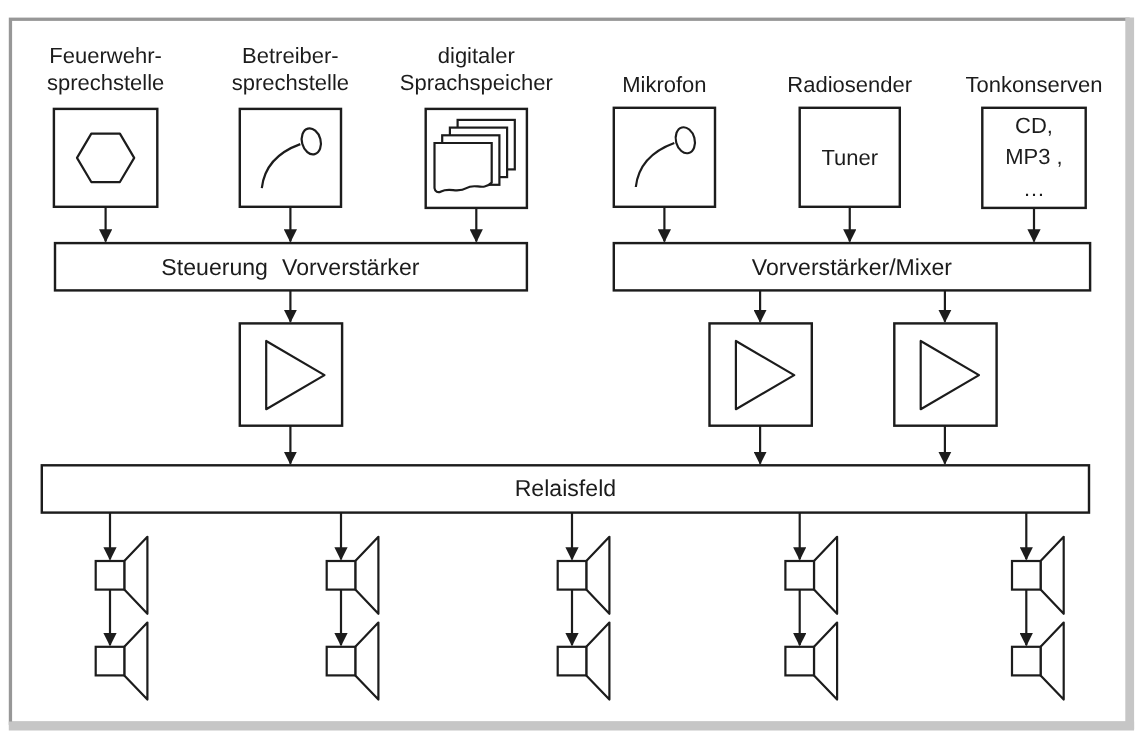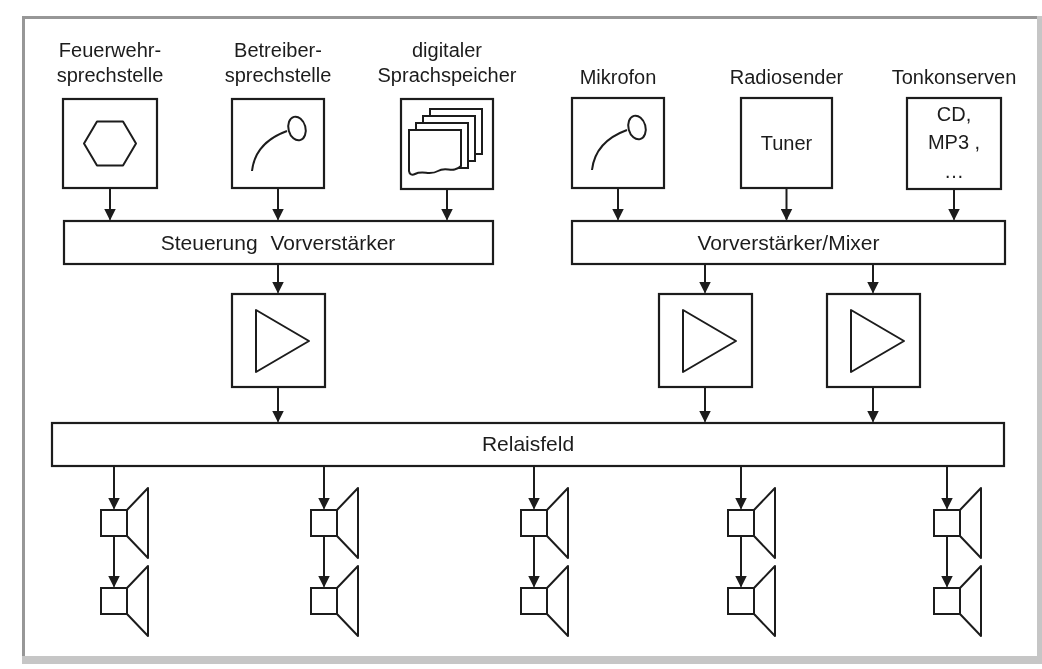--- a/index.html
+++ b/index.html
@@ -1,19 +1,18 @@
 <!DOCTYPE html>
 <html><head>
 <meta charset="utf-8">
 <style>
   html,body { margin:0; padding:0; background:#ffffff; }
   .page {
     position:relative; width:908px; height:669px; background:#ffffff;
     font-family:"Liberation Sans","DejaVu Sans",sans-serif;
-    padding-left:14px;
   }
   svg { display:block; }
   svg text {
     fill:#1c1c1c; stroke:none; text-anchor:middle;
     font-family:"Liberation Sans","DejaVu Sans",sans-serif;
   }
   .t20 { font-size:20px; }
   .t21 { font-size:21px; }
   .wide-gap { word-spacing:7px; }
   .ln { stroke:#1c1c1c; stroke-width:2; fill:none; }

